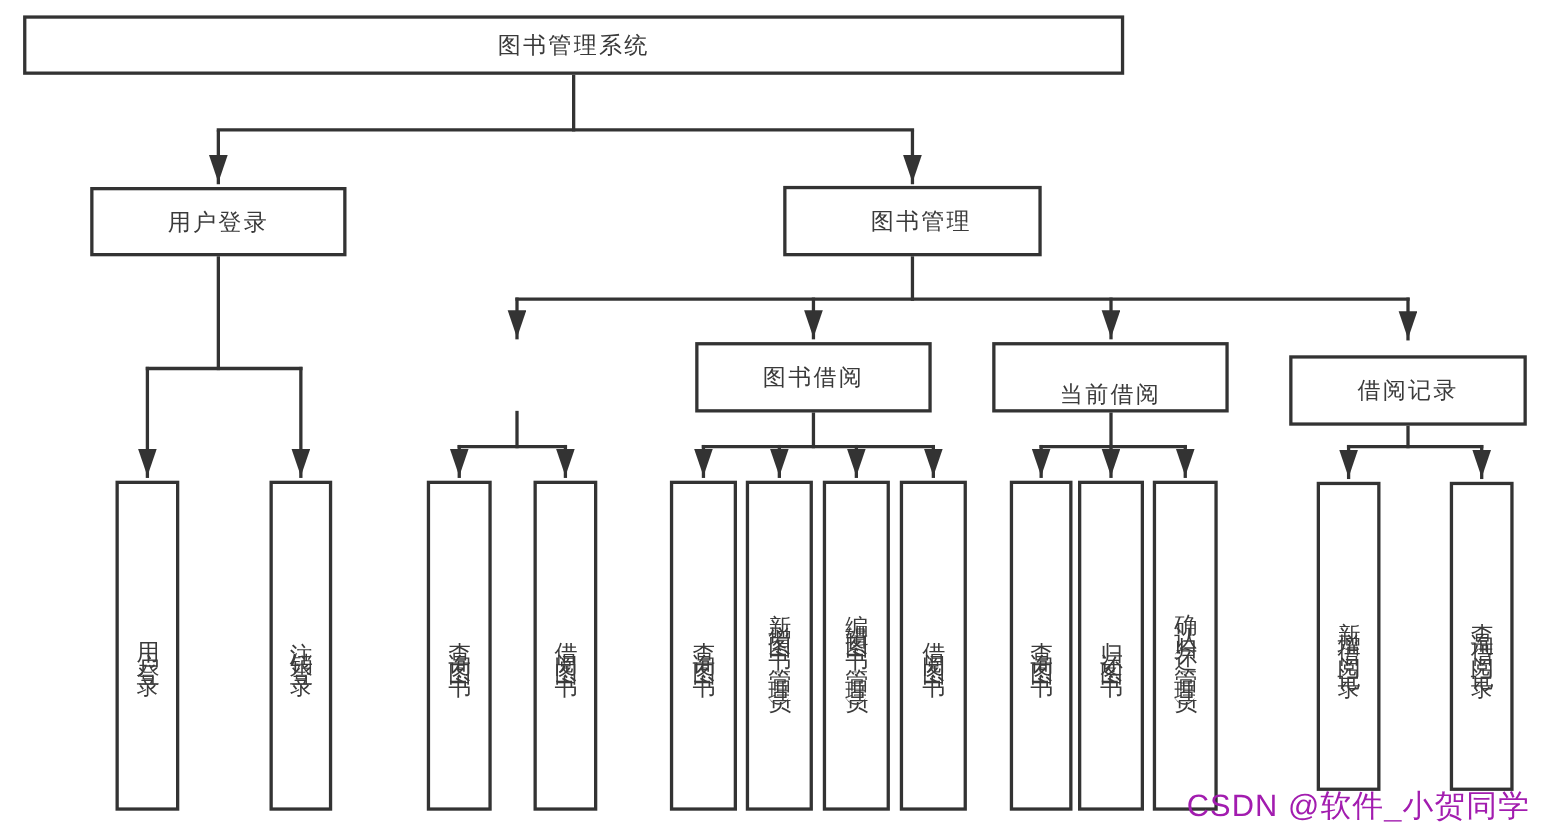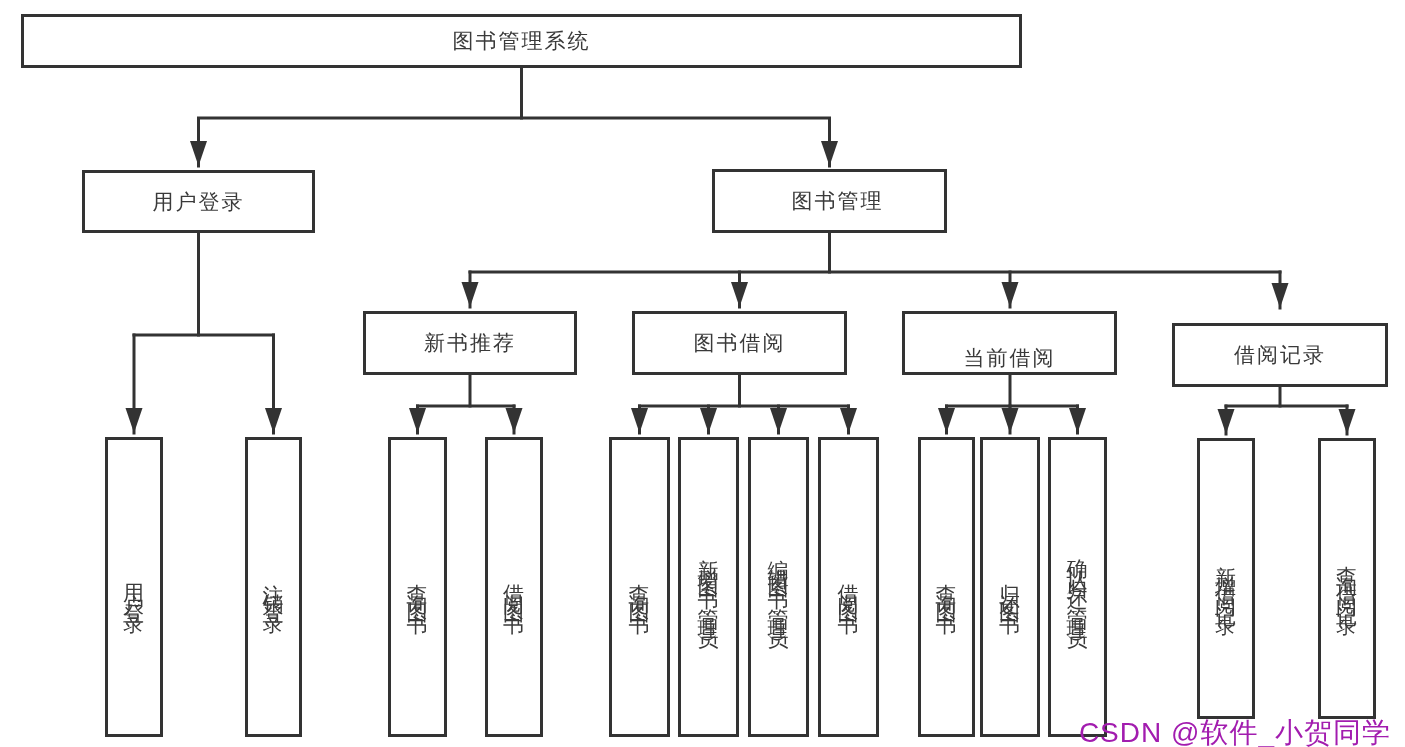--- a/index.html
+++ b/index.html
@@ -110,23 +110,20 @@
     <span class="h-label">图书管理系统</span>
   </div>
 
   <div class="node" style="left:82px; top:170px; width:233px; height:63px;">
     <span class="h-label">用户登录</span>
   </div>
   <div class="node" style="left:712px; top:169px; width:235px; height:64px;padding-left:16px;">
     <span class="h-label">图书管理</span>
   </div>
 
-  <div class="node" style="left:363px; top:311px; width:214px; height:64px;">
-    <span class="h-label">新书推荐</span>
-  </div>
   <div class="node" style="left:632px; top:311px; width:215px; height:64px;align-items:center;">
     <span class="h-label">图书借阅</span>
   </div>
   <div class="node" style="left:902px; top:311px; width:215px; height:64px;align-items:flex-end;">
     <span class="h-label">当前借阅</span>
   </div>
   <div class="node" style="left:1172px; top:323px; width:216px; height:64px;">
     <span class="h-label">借阅记录</span>
   </div>
 

